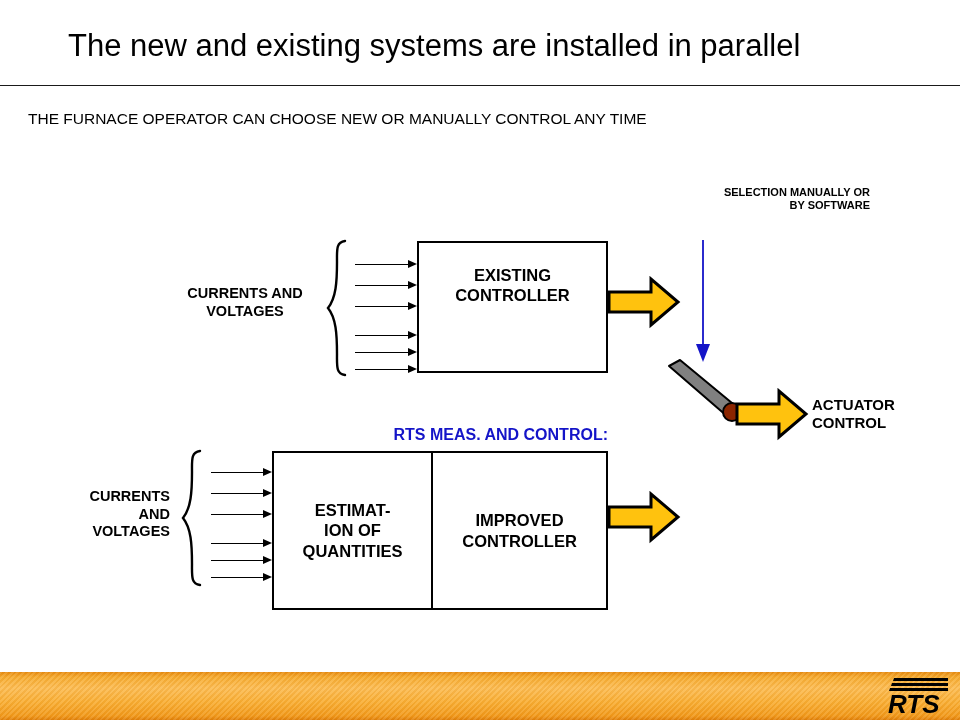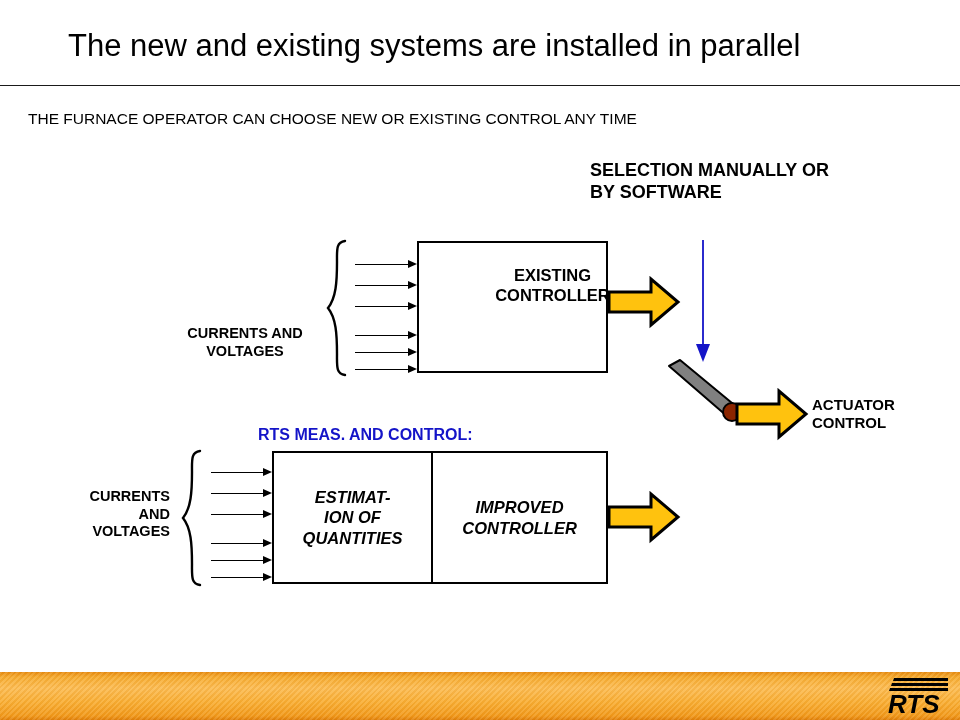--- a/index.html
+++ b/index.html
@@ -56,52 +56,51 @@
   .dlabel {
     position: absolute;
     font-weight: bold;
     color: #000000;
     line-height: 1.22;
     white-space: pre-line;
   }
 
   .lbl-selection {
     left: 590px;
-    top: 160px;
+    top: 186px;
     width: 280px;
-    text-align: left;
-    font-size: 18px;
+    text-align: right;
+    font-size: 11px;
   }
   .lbl-currents-top {
     left: 160px;
     top: 285px;
     width: 170px;
     text-align: center;
     font-size: 14.5px;
-    margin-top: 40px;
   }
   .lbl-currents-bottom {
     left: 35px;
     top: 488px;
     width: 135px;
     text-align: right;
     font-size: 14.5px;
   }
   .lbl-actuator {
     left: 812px;
     top: 396px;
     width: 160px;
     text-align: left;
     font-size: 15px;
   }
   .lbl-rts-section {
     left: 258px;
     top: 425px;
     width: 350px;
-    text-align: left;
+    text-align: right;
     font-size: 16px;
     color: #1414c8;
   }
 
   
   .dbox {
     position: absolute;
     box-sizing: border-box;
     border: 2px solid #000000;
     background: #ffffff;
@@ -109,23 +108,22 @@
   .box-existing {
     left: 417px;
     top: 241px;
     width: 191px;
     height: 132px;
   }
   .box-rts {
     left: 272px;
     top: 451px;
     width: 336px;
-    height: 133px;
+    height: 159px;
     display: flex;
-    font-style: italic;
   }
   .box-cell {
     box-sizing: border-box;
     display: flex;
     align-items: center;
     justify-content: center;
     height: 100%;
   }
   .cell-estimation {
     width: 161px;
@@ -141,21 +139,20 @@
     text-align: center;
     line-height: 1.24;
     color: #000000;
     white-space: pre-line;
   }
   .box-existing .box-text {
     position: absolute;
     left: 0;
     top: 22px;
     width: 100%;
-    padding-left: 40px;
   }
 
   
   .in-arrow {
     position: absolute;
     height: 9px;
   }
   .in-arrow .shaft {
     position: absolute;
     left: 0;
@@ -232,21 +229,21 @@
   }
 </style>
 </head>
 <body>
 
 <div id="slide">
 
   <div class="slide-title">The new and existing systems are installed in parallel</div>
   <div class="title-rule"></div>
 
-  <div class="subtitle">THE FURNACE OPERATOR CAN CHOOSE NEW OR EXISTING CONTROL ANY TIME</div>
+  <div class="subtitle">THE FURNACE OPERATOR CAN CHOOSE NEW OR MANUALLY CONTROL ANY TIME</div>
 
   <div class="dlabel lbl-selection">SELECTION MANUALLY OR
 BY SOFTWARE</div>
 
   <svg class="blue-arrow" style="left:686px; top:238px;" width="34" height="128" viewBox="0 0 34 128">
     <line x1="17" y1="2" x2="17" y2="110" stroke="#1414c8" stroke-width="1.8"></line>
     <polygon points="17,124 10,106 24,106" fill="#1414c8"></polygon>
   </svg>
 
   <div class="dlabel lbl-currents-top">CURRENTS AND

